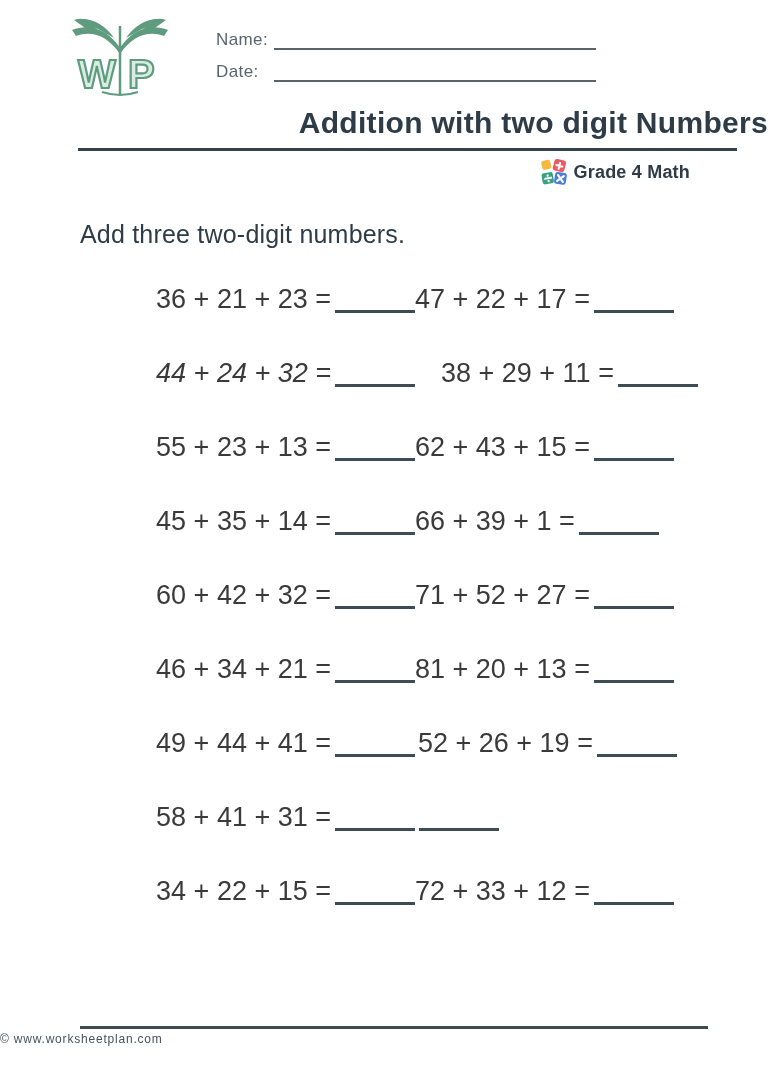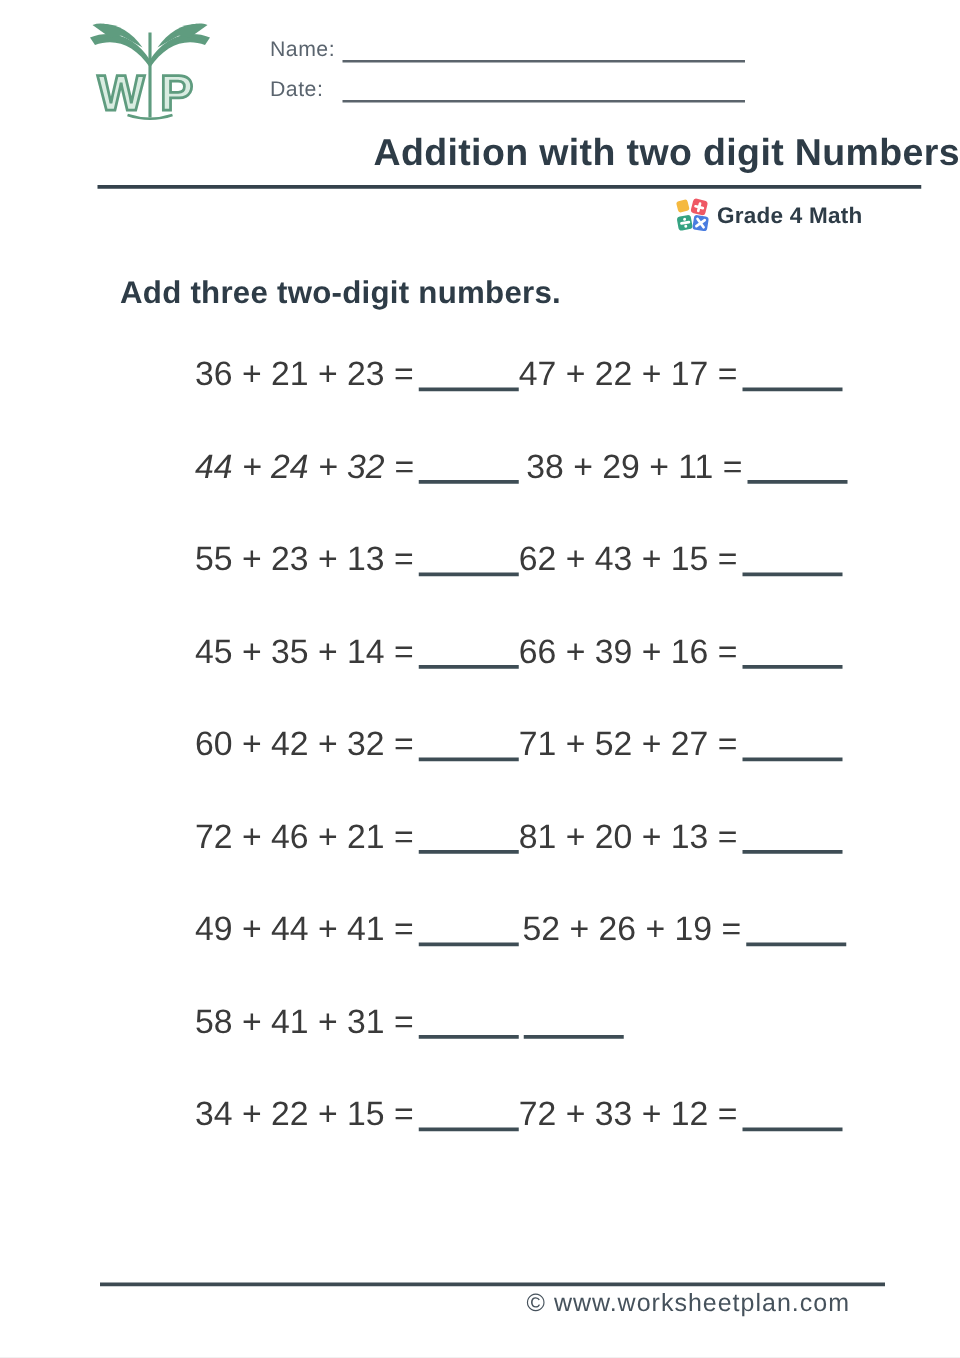--- a/index.html
+++ b/index.html
@@ -74,24 +74,24 @@
   .grade-label {
     font-size: 18px;
     font-weight: 700;
     color: #2e3c47;
     letter-spacing: 0.2px;
   }
 
   
   .instruction {
     position: absolute;
-    left: 96px; top: 220px;
+    left: 80px; top: 220px;
     margin: 0;
     font-size: 25px;
-    font-weight: 700;
+    font-weight: 400;
     color: #2e3c47;
     letter-spacing: 0.2px;
   }
 
   
   .problems {
     position: absolute;
     left: 72px; top: 284px;
     width: 624px;
   }
@@ -104,21 +104,21 @@
   .prob-cell {
     font-size: 27px;
     color: #3a3a3a;
     letter-spacing: 0px;
     white-space: nowrap;
   }
   .prob-cell.left  { flex: 0 0 343px; text-align: right; }
   .prob-cell.right { flex: 1; }
   .prob-row:nth-child(1) .left { padding-left: 8px; }
   .prob-row:nth-child(2) .left { padding-left: 16px; font-style: italic; }
-  .prob-row:nth-child(2) .right { padding-left: 6px; }
+  .prob-row:nth-child(2) .right { padding-left: 6px; margin-left: 20px; }
   .prob-row:nth-child(3) .left { padding-left: 8px; }
   .prob-row:nth-child(4) .left { padding-left: 13px; }
   .prob-row:nth-child(7) .left { padding-left: 8px; }
   .prob-row:nth-child(7) .right { padding-left: 3px; }
   .blank {
     display: inline-block;
     width: 80px;
     margin-left: 4px;
     border-bottom: 3px solid #3e4d55;
     transform: translateY(5px);
@@ -128,22 +128,22 @@
   .footer-rule {
     position: absolute;
     left: 80px; top: 1026px;
     width: 628px; height: 0;
     border-bottom: 3px solid #3d4a52;
   }
   .footer-text {
     position: absolute;
     left: 0; top: 1032px;
     width: 680px;
-    text-align: right;
-    font-size: 20px;
+    text-align: left;
+    font-size: 12px;
     color: #46525c;
     letter-spacing: 0.8px;
   }
 </style>
 </head>
 <body>
 
 <div class="page">
 
   <div class="logo">
@@ -217,30 +217,30 @@
       <div class="prob-cell right"><span>38 + 29 + 11 =</span><span class="blank"></span></div>
     </div>
 
     <div class="prob-row">
       <div class="prob-cell left"><span>55 + 23 + 13 =</span><span class="blank"></span></div>
       <div class="prob-cell right"><span>62 + 43 + 15 =</span><span class="blank"></span></div>
     </div>
 
     <div class="prob-row">
       <div class="prob-cell left"><span>45 + 35 + 14 =</span><span class="blank"></span></div>
-      <div class="prob-cell right"><span>66 + 39 + 16 =</span><span class="blank"></span></div>
+      <div class="prob-cell right"><span>66 + 39 + 1 =</span><span class="blank"></span></div>
     </div>
 
     <div class="prob-row">
       <div class="prob-cell left"><span>60 + 42 + 32 =</span><span class="blank"></span></div>
       <div class="prob-cell right"><span>71 + 52 + 27 =</span><span class="blank"></span></div>
     </div>
 
     <div class="prob-row">
-      <div class="prob-cell left"><span>72 + 46 + 21 =</span><span class="blank"></span></div>
+      <div class="prob-cell left"><span>46 + 34 + 21 =</span><span class="blank"></span></div>
       <div class="prob-cell right"><span>81 + 20 + 13 =</span><span class="blank"></span></div>
     </div>
 
     <div class="prob-row">
       <div class="prob-cell left"><span>49 + 44 + 41 =</span><span class="blank"></span></div>
       <div class="prob-cell right"><span>52 + 26 + 19 =</span><span class="blank"></span></div>
     </div>
 
     <div class="prob-row">
       <div class="prob-cell left"><span>58 + 41 + 31 =</span><span class="blank"></span></div>

